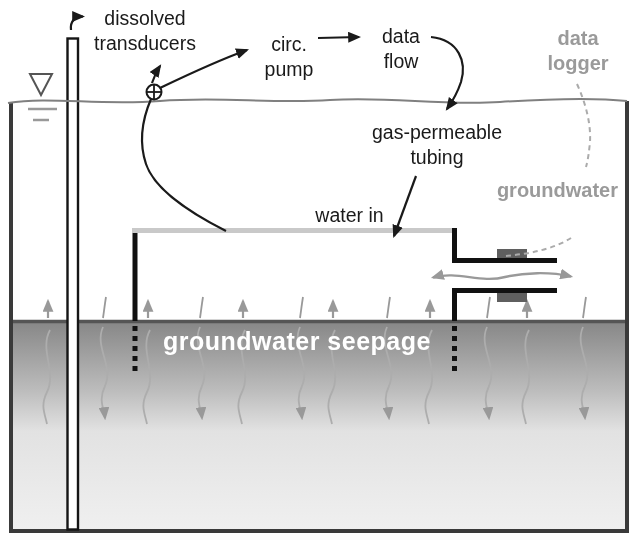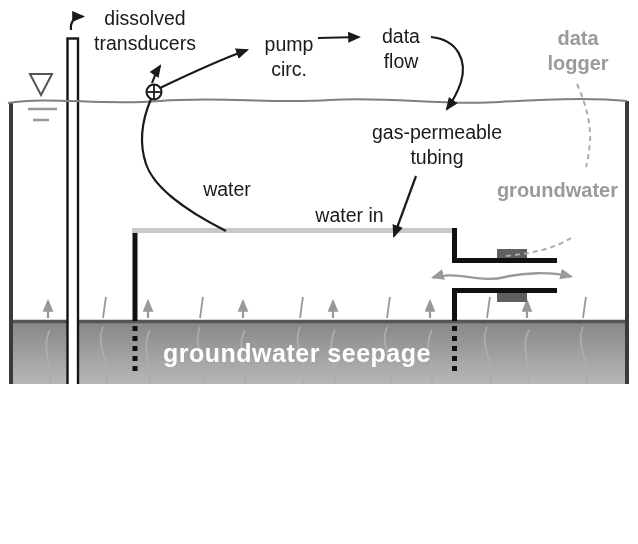--- a/index.html
+++ b/index.html
@@ -3,28 +3,28 @@
 <meta charset="utf-8">
 <style>
   :root{
     --line-black:#1a1a1a; --frame:#3a3a3a; --water-line:#808080;
     --gray-label:#9a9a9a; --dashed:#ababab; --seepage-arrow:#999999;
     --chamber-lid:#c9c9c9; --transducer:#5f5f5f; --sediment-top:#555555;
     --seepage-text:#ffffff;
   }
   html,body{margin:0;padding:0;background:#fff;}
   #stage{
-    position:relative;width:638px;height:384px;background:#ffffff;overflow:hidden;
+    position:relative;width:638px;height:544px;background:#ffffff;overflow:hidden;
     font-family:"Liberation Sans","DejaVu Sans",sans-serif;
   }
   #art{position:absolute;left:0;top:0;}
   .lbl{position:absolute;color:var(--line-black);font-size:19.5px;line-height:25px;text-align:center;white-space:nowrap;}
   .lbl.gray{color:var(--gray-label);font-weight:bold;font-size:20px;}
   .lbl.right{text-align:right;}
-  .lbl.white{color:var(--seepage-text);font-weight:bold;font-size:25px;line-height:30px;letter-spacing:0.5px;margin-top:12px;}
+  .lbl.white{color:var(--seepage-text);font-weight:bold;font-size:25px;line-height:30px;letter-spacing:0.5px;}
   
   .frame{stroke:var(--frame);stroke-width:4;fill:none;}
   .waterline{stroke:var(--water-line);stroke-width:2;fill:none;}
   .blk{stroke:var(--line-black);stroke-width:2.2;fill:none;}
   .dash{stroke:var(--dashed);stroke-width:2;fill:none;stroke-dasharray:5 4;}
   .wall{stroke:#111;stroke-width:5;fill:none;}
   .wall.dotted{stroke-dasharray:5 5;}
   .wl{stroke:#555;stroke-width:2;fill:none;}
   .wl-bar{stroke:#999;stroke-width:2.5;}
   .biarrow{stroke:var(--seepage-arrow);stroke-width:2.4;fill:none;}
@@ -127,22 +127,22 @@
       <line class="pumpline" x1="146.5" y1="92" x2="161.5" y2="92"></line>
     </g>
   </svg>
 
   <div class="lbl" style="left:84px;top:6px;width:122px;">
     <div>dissolved</div>
     <div>transducers</div>
   </div>
 
   <div class="lbl" style="left:254px;top:32px;width:70px;">
+    <div>circ.</div>
     <div>pump</div>
-    <div>circ.</div>
   </div>
 
   <div class="lbl" style="left:366px;top:24px;width:70px;">
     <div>data</div>
     <div>flow</div>
   </div>
 
   <div class="lbl gray" style="left:541px;top:26px;width:74px;">
     <div>data</div>
     <div>logger</div>
@@ -151,20 +151,19 @@
   <div class="lbl" style="left:357px;top:120px;width:160px;">
     <div>gas-permeable</div>
     <div>tubing</div>
   </div>
 
   <div class="lbl gray right" style="left:488px;top:178px;width:130px;">
     <div>groundwater</div>
   </div>
 
   <div class="lbl" style="left:196px;top:177px;width:62px;">
-    <div>water</div>
   </div>
 
   <div class="lbl" style="left:307px;top:203px;width:85px;">water in</div>
 
   <div class="lbl white" style="left:163px;top:326px;width:260px;text-align:left;">groundwater seepage</div>
 
 </div>
 
 </body></html>

